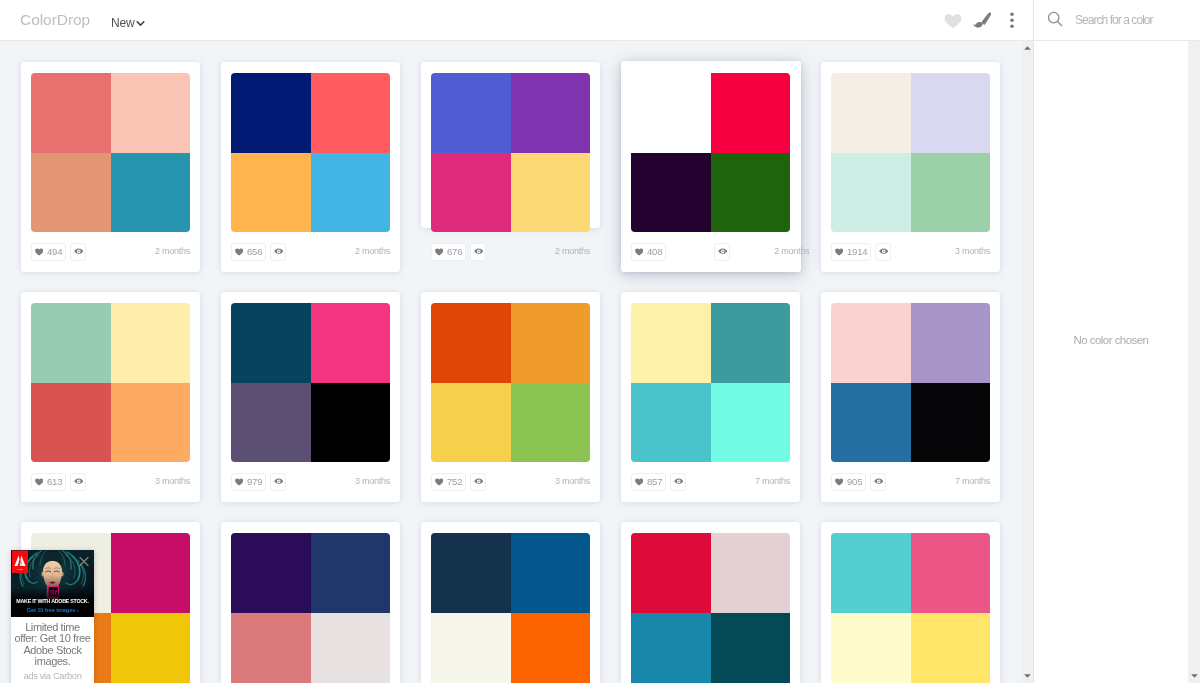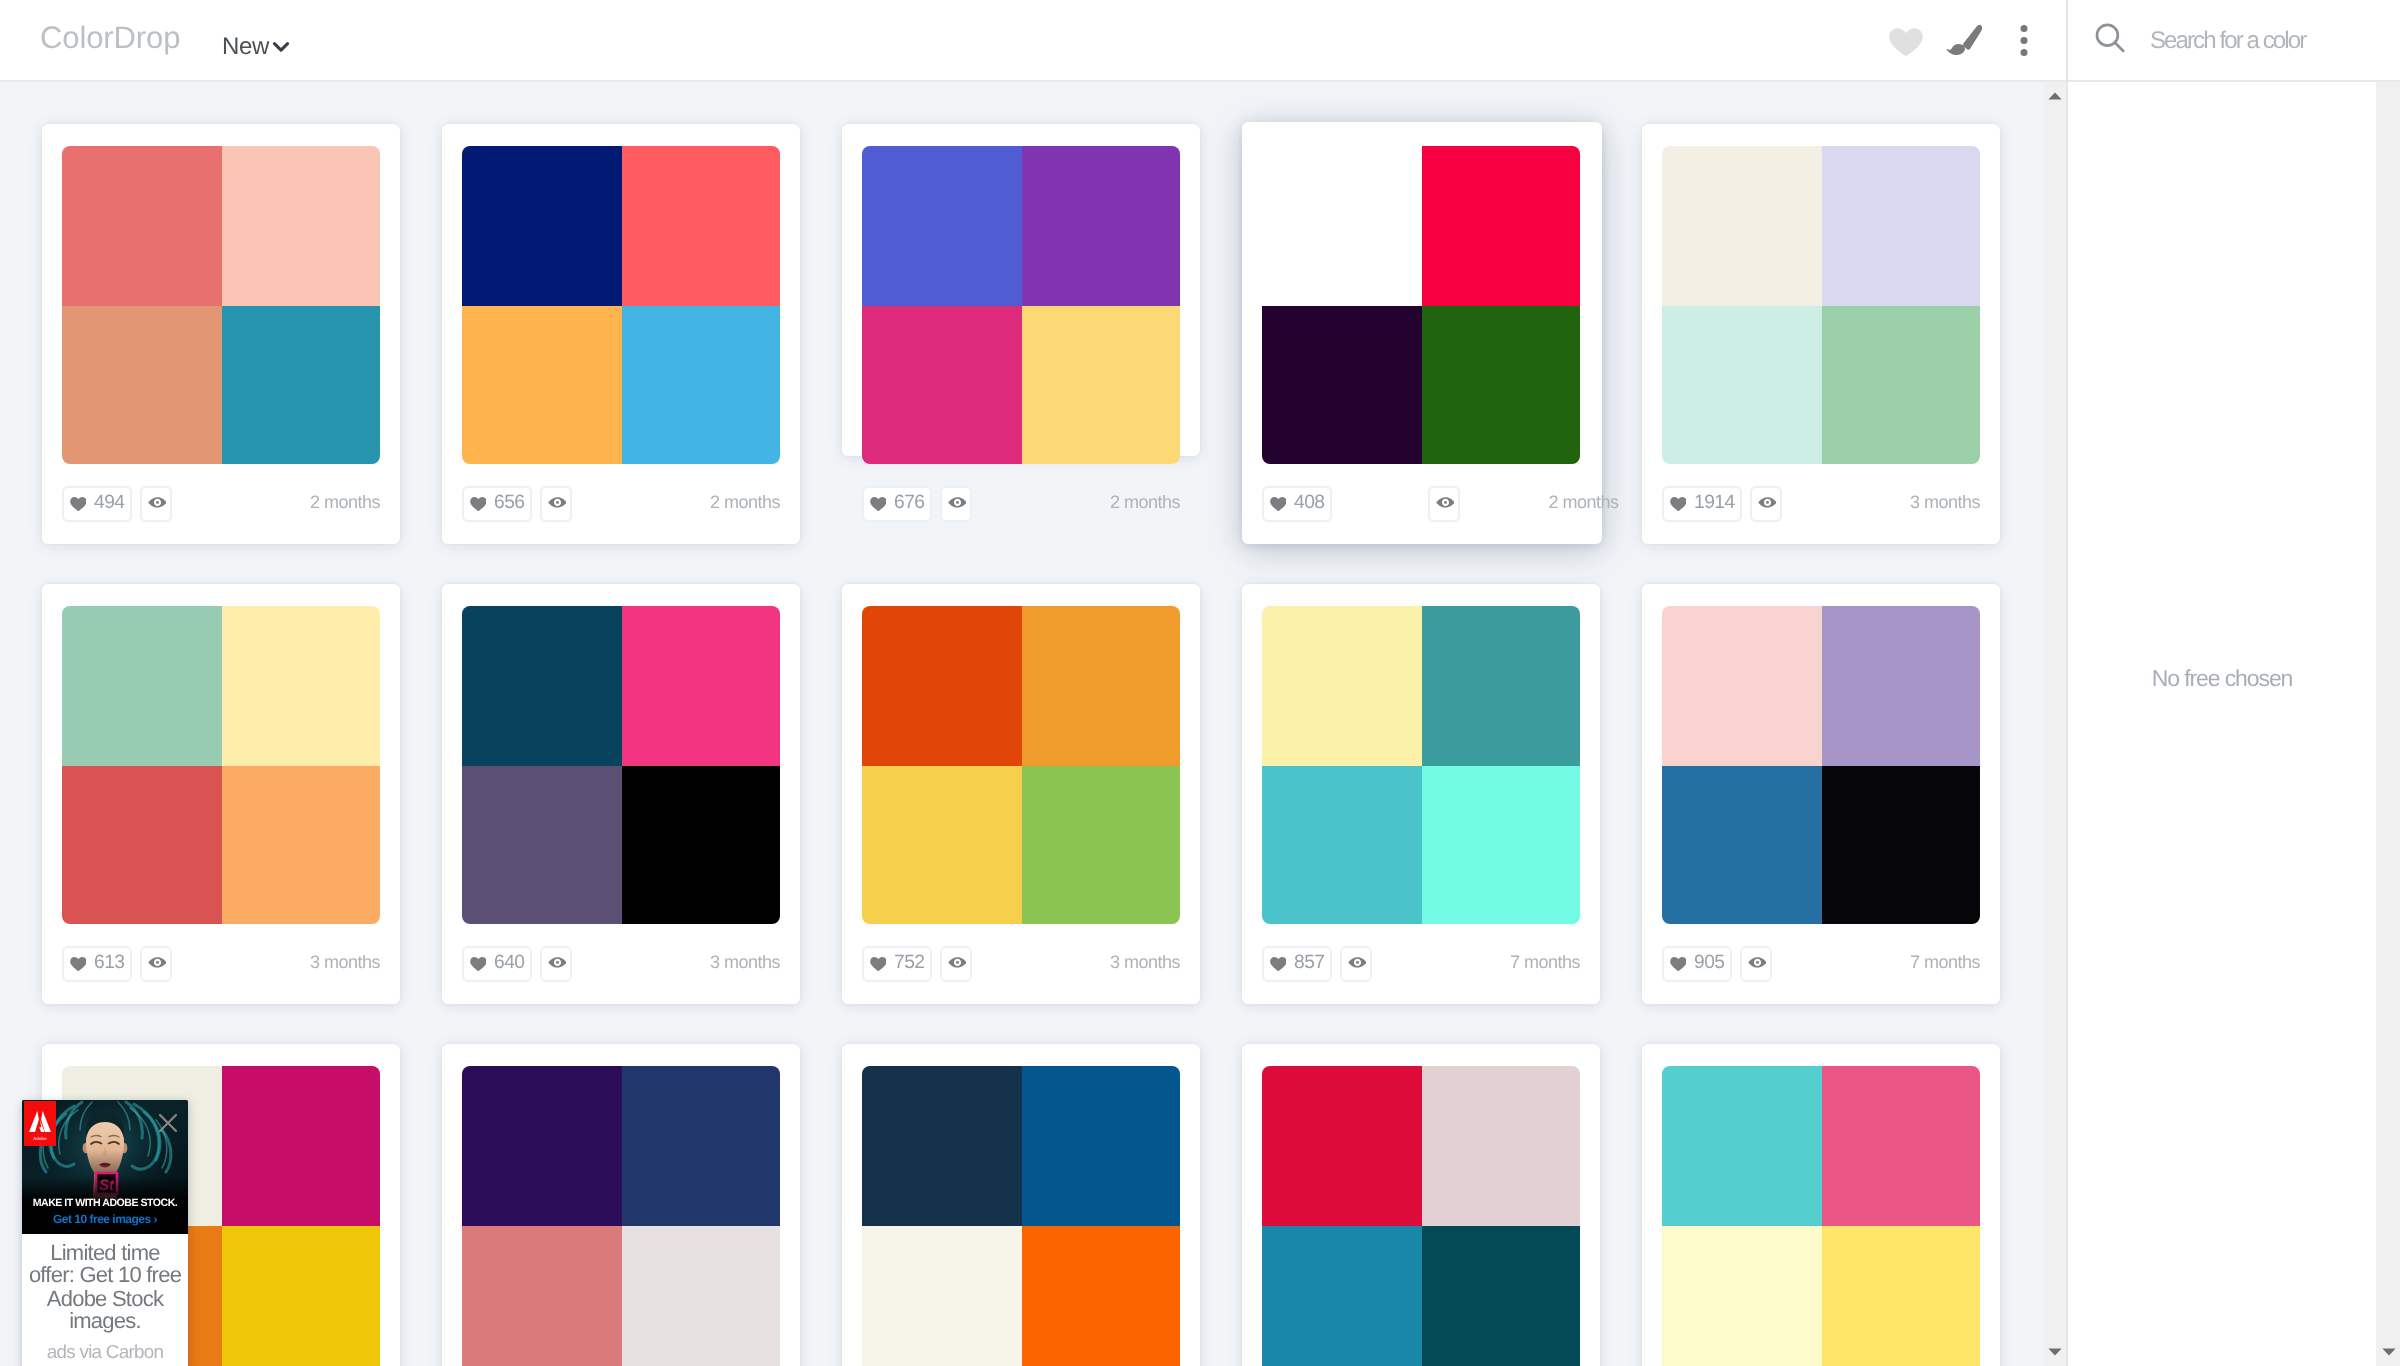--- a/index.html
+++ b/index.html
@@ -297,21 +297,21 @@
             <div class="sw" style="background: rgb(91, 80, 116);"></div>
             <div class="sw" style="background: rgb(0, 0, 0);"></div>
           </div>
           <div class="cardfoot">
             <div class="likebtn">
               <span class="hicn">
                 <svg width="8.4" height="8" viewBox="0 0 18 17">
                   <path d="M9 16.2 C2.8 11.6 .2 9.0 .2 5.8 C.2 3.1 2.2 1.1 4.8 1.1 C6.4 1.1 8.0 2.0 9 3.3 C10.0 2.0 11.6 1.1 13.2 1.1 C15.8 1.1 17.8 3.1 17.8 5.8 C17.8 9.0 15.2 11.6 9 16.2 Z" fill="#7c7d81"></path>
                 </svg>
               </span>
-              <span class="cnt">640</span>
+              <span class="cnt">979</span>
             </div>
             <div class="eyebtn">
               <svg width="9.5" height="6.4" viewBox="0 0 22 14">
                 <path d="M11 1 C5 1 1.2 5.9 .3 7 C1.2 8.1 5 13 11 13 C17 13 20.8 8.1 21.7 7 C20.8 5.9 17 1 11 1 Z M11 11.1 C8.7 11.1 6.9 9.3 6.9 7 C6.9 4.7 8.7 2.9 11 2.9 C13.3 2.9 15.1 4.7 15.1 7 C15.1 9.3 13.3 11.1 11 11.1 Z" fill="#7c7d81"></path>
                 <circle cx="11" cy="7" r="1.7" fill="#7c7d81"></circle>
               </svg>
             </div>
             <div class="age">3 months</div>
           </div>
         </div>
@@ -538,21 +538,21 @@
         </svg>
     </div>
     <div class="arr" style="bottom:0">
       <svg width="7" height="4" viewBox="0 0 7 4">
           <path d="M3.5 3.7 L0.2 0.3 L6.8 0.3 Z" fill="#6e6e6e"></path>
         </svg>
     </div>
   </div>
 
   <div class="rpanel">
-    <div class="nochosen">No free chosen</div>
+    <div class="nochosen">No color chosen</div>
   </div>
 
   <div class="sb sb-right">
     <div class="arr" style="top:0">
       <svg width="7" height="4" viewBox="0 0 7 4">
           <path d="M3.5 0.3 L6.8 3.7 L0.2 3.7 Z" fill="#6e6e6e"></path>
         </svg>
     </div>
     <div class="arr" style="bottom:0">
       <svg width="7" height="4" viewBox="0 0 7 4">

